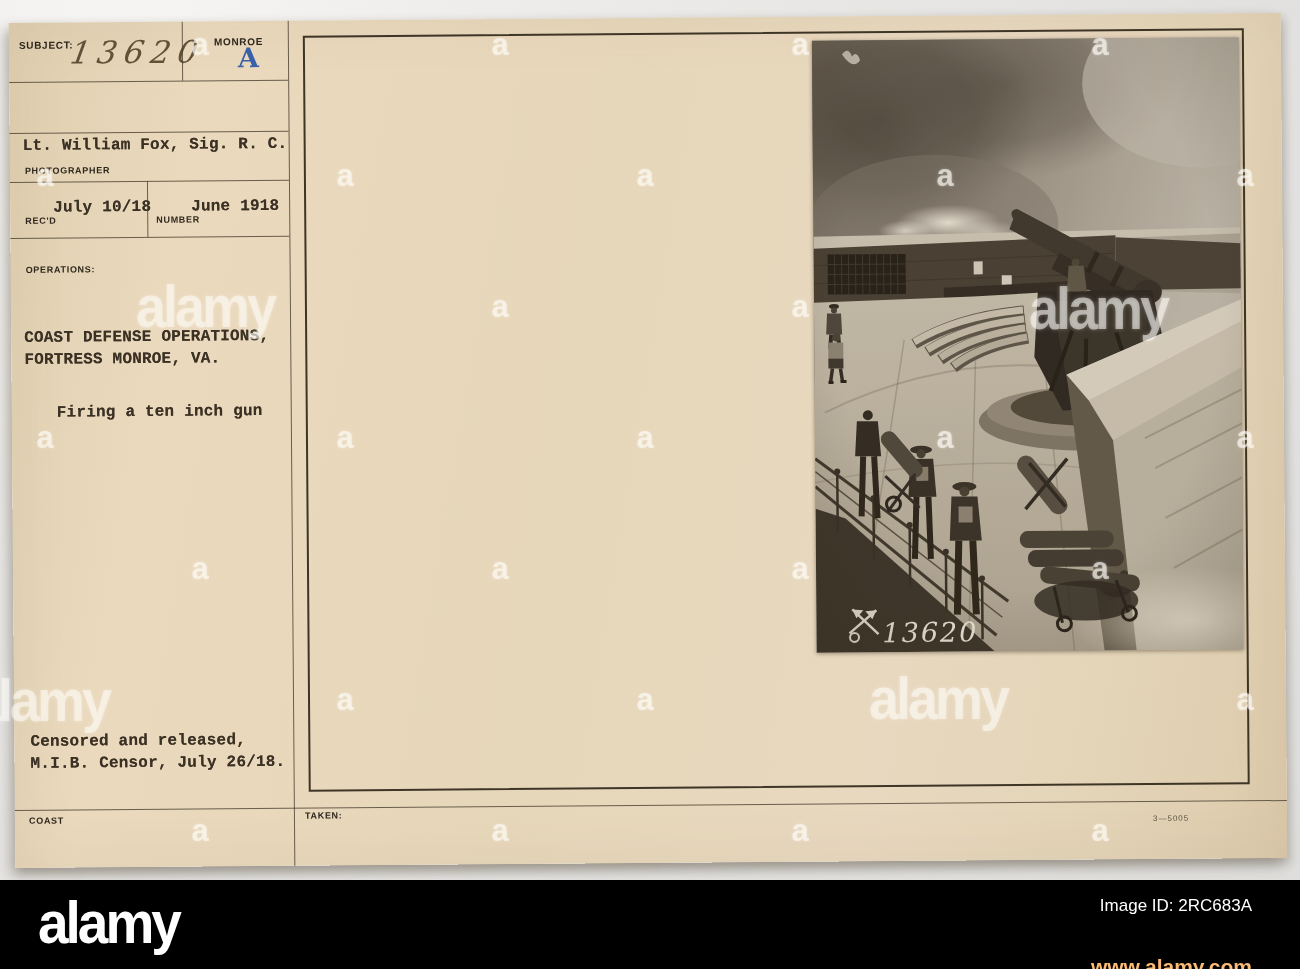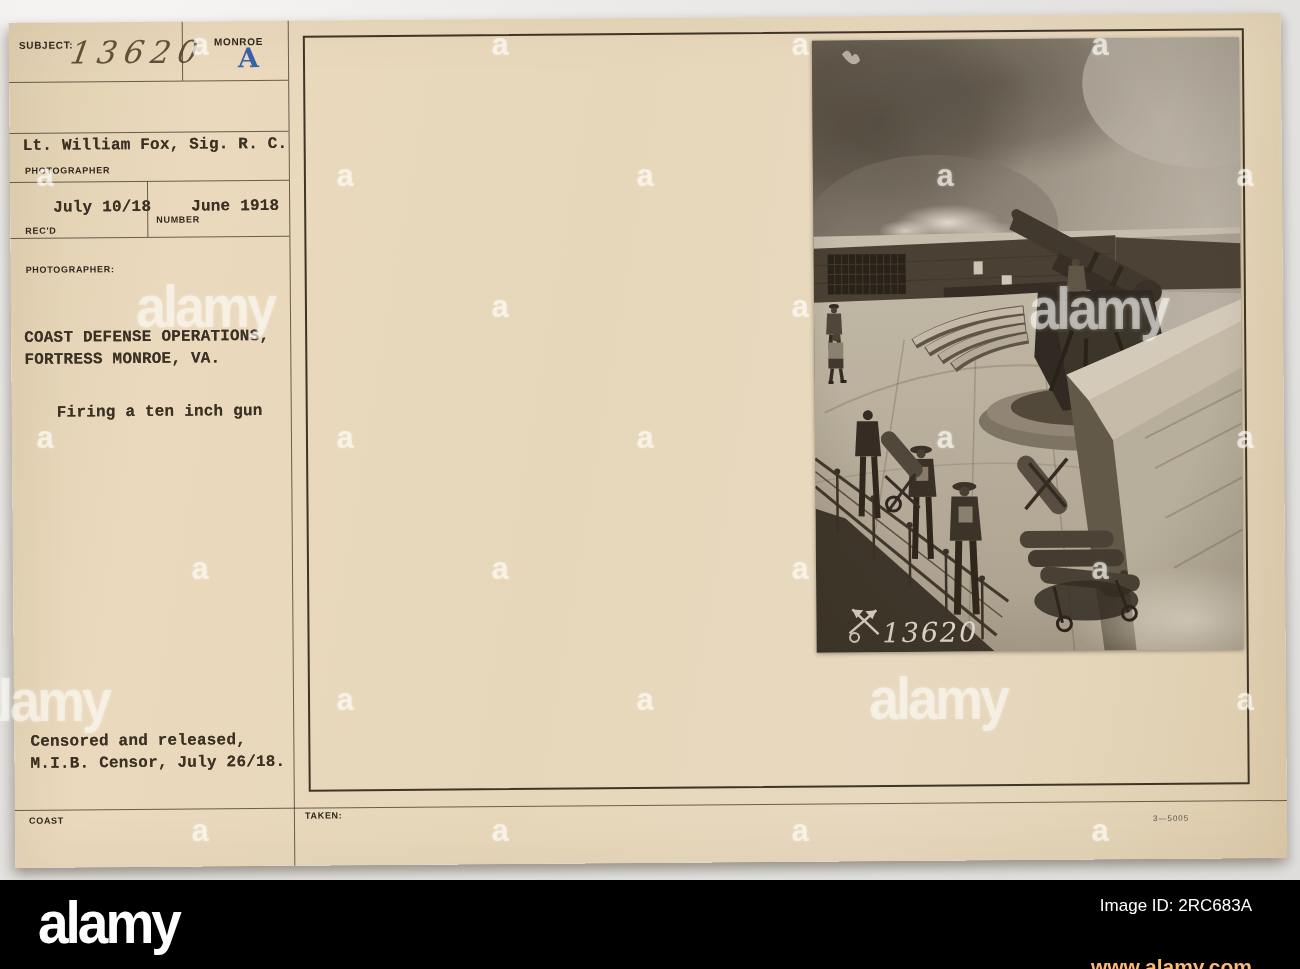--- a/index.html
+++ b/index.html
@@ -85,27 +85,27 @@
     <div class="rule vline" style="left:173px;top:0;height:59px"></div>
     <div class="rule hline" style="left:0;top:59px;width:279px"></div>
 
     <div class="rule hline" style="left:0;top:110px;width:279px"></div>
 
     <span class="type" style="left:13px;top:114px">Lt. William Fox, Sig. R. C.</span>
     <span class="lbl" style="left:15px;top:143px">PHOTOGRAPHER</span>
     <div class="rule hline" style="left:0;top:159px;width:279px"></div>
 
     <span class="type" style="left:43px;top:176px">July 10/18</span>
-    <span class="lbl" style="left:15px;top:203px">REC'D</span>
+    <span class="lbl" style="left:15px;top:193px">REC'D</span>
     <div class="rule vline" style="left:137px;top:159px;height:56px"></div>
     <span class="type" style="left:181px;top:176px">June 1918</span>
     <span class="lbl" style="left:146px;top:193px">NUMBER</span>
     <div class="rule hline" style="left:0;top:215px;width:279px"></div>
 
-    <span class="lbl" style="left:15px;top:242px">PHOTOGRAPHER:</span>
+    <span class="lbl" style="left:15px;top:242px">OPERATIONS:</span>
     <span class="type" style="left:13px;top:306px">COAST DEFENSE OPERATIONS,</span>
     <span class="type" style="left:13px;top:328px">FORTRESS MONROE, VA.</span>
     <span class="type" style="left:45px;top:381px">Firing a ten inch gun</span>
 
     <span class="type" style="left:16px;top:710px">Censored and released,</span>
     <span class="type" style="left:16px;top:732px">M.I.B. Censor, July 26/18.</span>
 
     <div class="rule hline" style="left:0;top:787px;width:1272px"></div>
     <span class="lbl" style="left:14px;top:793px">COAST</span>
     <span class="lbl" style="left:290px;top:790px">TAKEN:</span>

